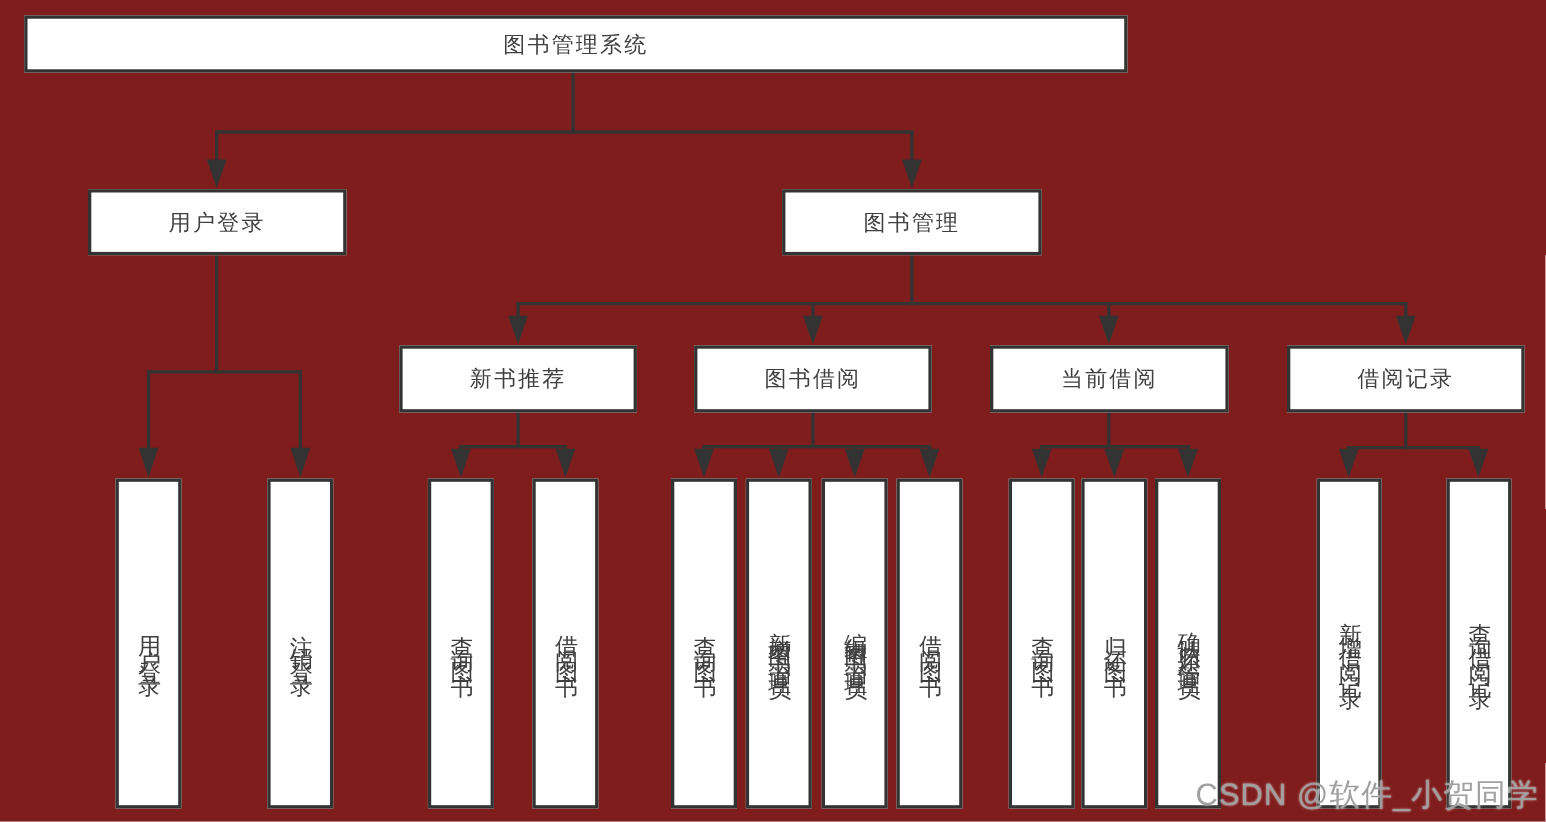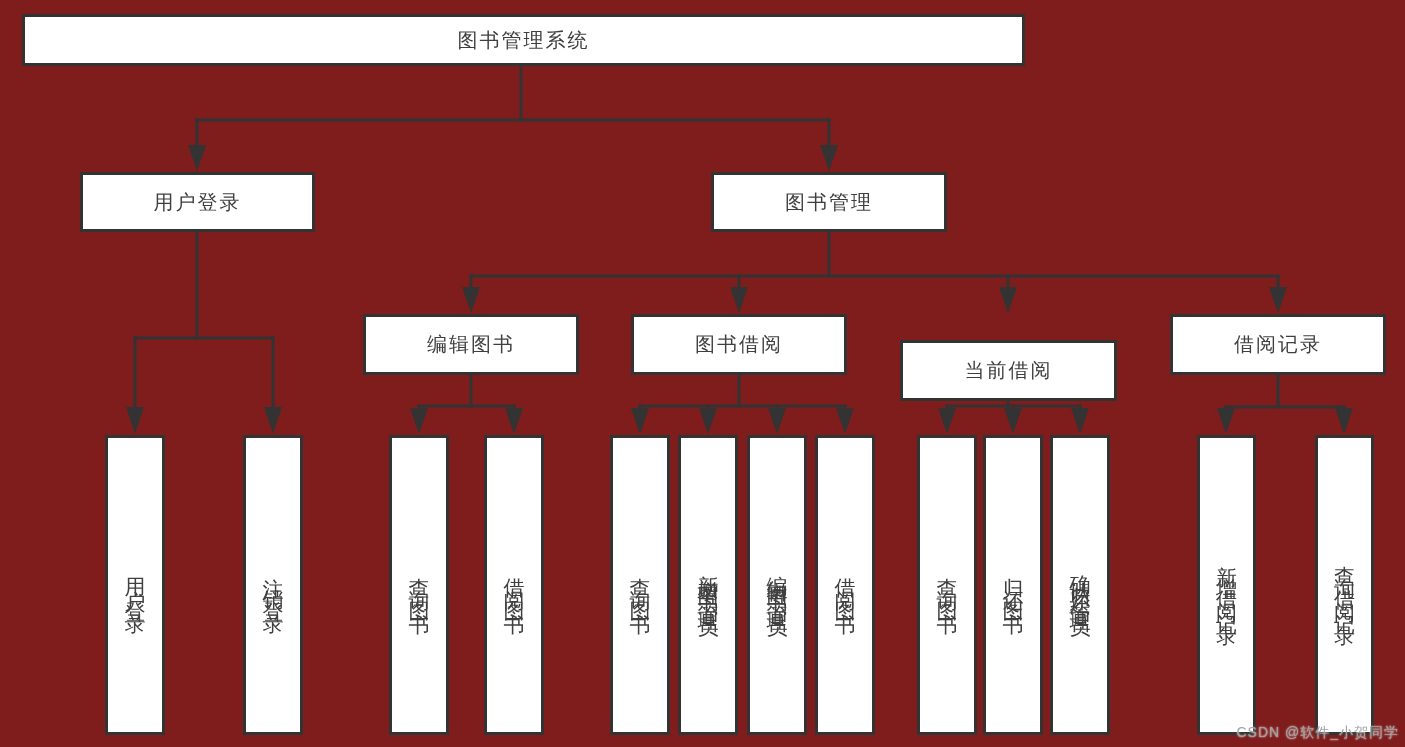--- a/index.html
+++ b/index.html
@@ -45,42 +45,42 @@
     text-align: center;
   }
   .vbox.long { letter-spacing: 6px; }
   .vbox span { display: inline-block; }
   
   .n-root   { left: 22px;  top: 14px;  width: 1003px; height: 52px; }
   .n-l2a    { left: 80px;  top: 172px; width: 235px;  height: 60px; }
   .n-l2b    { left: 711px; top: 172px; width: 236px;  height: 60px; justify-content: center; }
   .n-l3a    { left: 363px; top: 314px; width: 216px;  height: 61px; }
   .n-l3b    { left: 631px; top: 314px; width: 216px;  height: 61px; }
-  .n-l3c    { left: 900px; top: 314px; width: 217px;  height: 61px; margin-top: 26px; }
+  .n-l3c    { left: 900px; top: 314px; width: 217px;  height: 61px; }
   .n-l3d    { left: 1170px;top: 314px; width: 216px;  height: 61px; align-items: center; }
   .leaf     { top: 435px; height: 300px; width: 60px; }
   .n-a1 { left: 105px; }
   .n-a2 { left: 243px; }
   .n-b1 { left: 389px; }
   .n-b2 { left: 484px; }
   .n-c1 { left: 610px; }
   .n-c2 { left: 678px; }
   .n-c3 { left: 747px; }
   .n-c4 { left: 815px; }
   .n-d1 { left: 917px; }
   .n-d2 { left: 983px; }
   .n-d3 { left: 1050px; }
   .n-e1 { left: 1197px; width: 59px; }
   .n-e2 { left: 1315px; width: 59px; }
   #watermark {
     position: absolute;
     right: 6px;
     bottom: 5px;
     z-index: 3;
-    font-size: 14px;
+    font-size: 28px;
     color: #a0a0a0;
     letter-spacing: 1px;
     text-shadow: 0 0 2px rgba(255,255,255,0.8);
   }
   line { stroke: #333333; stroke-width: 3; stroke-linecap: square; }
   polygon { fill: #333333; }
 </style>
 </head>
 <body>
 
@@ -167,21 +167,21 @@
   </div>
 
   <div class="node hbox n-l2a">
     <span>用户登录</span>
   </div>
   <div class="node hbox n-l2b">
     <span>图书管理</span>
   </div>
 
   <div class="node hbox n-l3a">
-    <span>编辑图书</span>
+    <span>新书推荐</span>
   </div>
   <div class="node hbox n-l3b">
     <span>图书借阅</span>
   </div>
   <div class="node hbox n-l3c">
     <span>当前借阅</span>
   </div>
   <div class="node hbox n-l3d">
     <span>借阅记录</span>
   </div>

